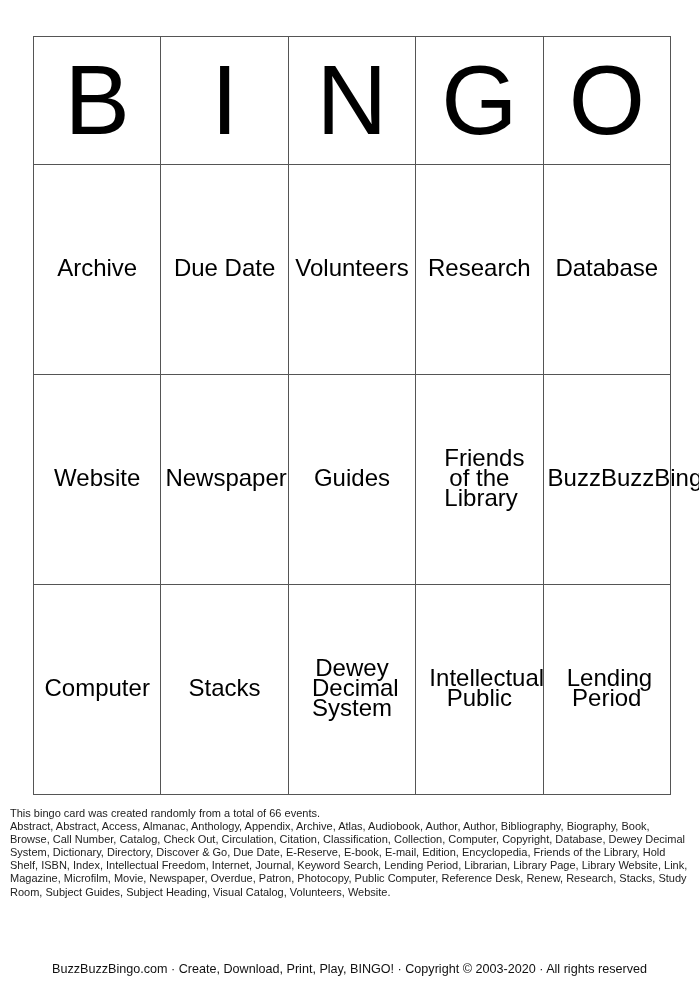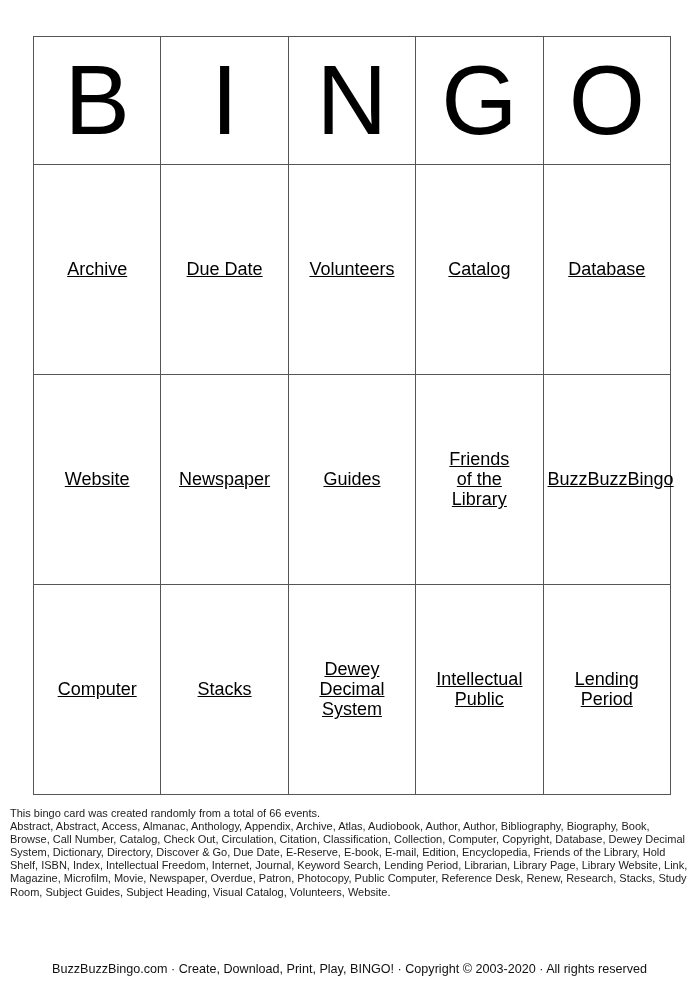--- a/index.html
+++ b/index.html
@@ -4,21 +4,21 @@
 <style>
   html, body { margin: 0; padding: 0; background: #ffffff; }
   body { width: 699px; height: 989px; position: relative; overflow: hidden;
          font-family: "Liberation Sans", sans-serif; color: #000; }
   .card { position: absolute; left: 33px; top: 36px; width: 632px; height: 759px;
           border-collapse: collapse; table-layout: fixed; }
   .card td { border: 1px solid #555; text-align: center; vertical-align: middle;
              padding: 0 4px; box-sizing: border-box; width: 126.4px; height: 126.5px; }
   .card th { border: 1px solid #555; font-weight: normal; font-size: 98px; line-height: 1;
              height: 126.5px; width: 126.4px; padding: 0; text-align: center; vertical-align: middle; }
-  .cell-text { font-size: 18px; line-height: 20px; display: inline-block; text-decoration: underline; }
+  .cell-text { font-size: 24px; line-height: 20px; display: inline-block; }
   .info { position: absolute; left: 10px; top: 807px; width: 680px;
           font-size: 11px; line-height: 13.1px; color: #222; }
   .footer { position: absolute; left: 0; top: 962px; width: 699px; text-align: center;
             font-size: 12.6px; color: #111; }
 </style>
 </head>
 <body>
 
 <table class="card">
   <thead>
@@ -28,21 +28,21 @@
       <th>N</th>
       <th>G</th>
       <th>O</th>
     </tr>
   </thead>
   <tbody>
     <tr>
       <td><span class="cell-text">Archive</span></td>
       <td><span class="cell-text">Due Date</span></td>
       <td><span class="cell-text">Volunteers</span></td>
-      <td><span class="cell-text">Catalog</span></td>
+      <td><span class="cell-text">Research</span></td>
       <td><span class="cell-text">Database</span></td>
     </tr>
     <tr>
       <td><span class="cell-text">Website</span></td>
       <td><span class="cell-text">Newspaper</span></td>
       <td><span class="cell-text">Guides</span></td>
       <td><span class="cell-text" style="width:70px">Friends of the Library</span></td>
       <td><span class="cell-text">BuzzBuzzBingo</span></td>
     </tr>
     <tr>

